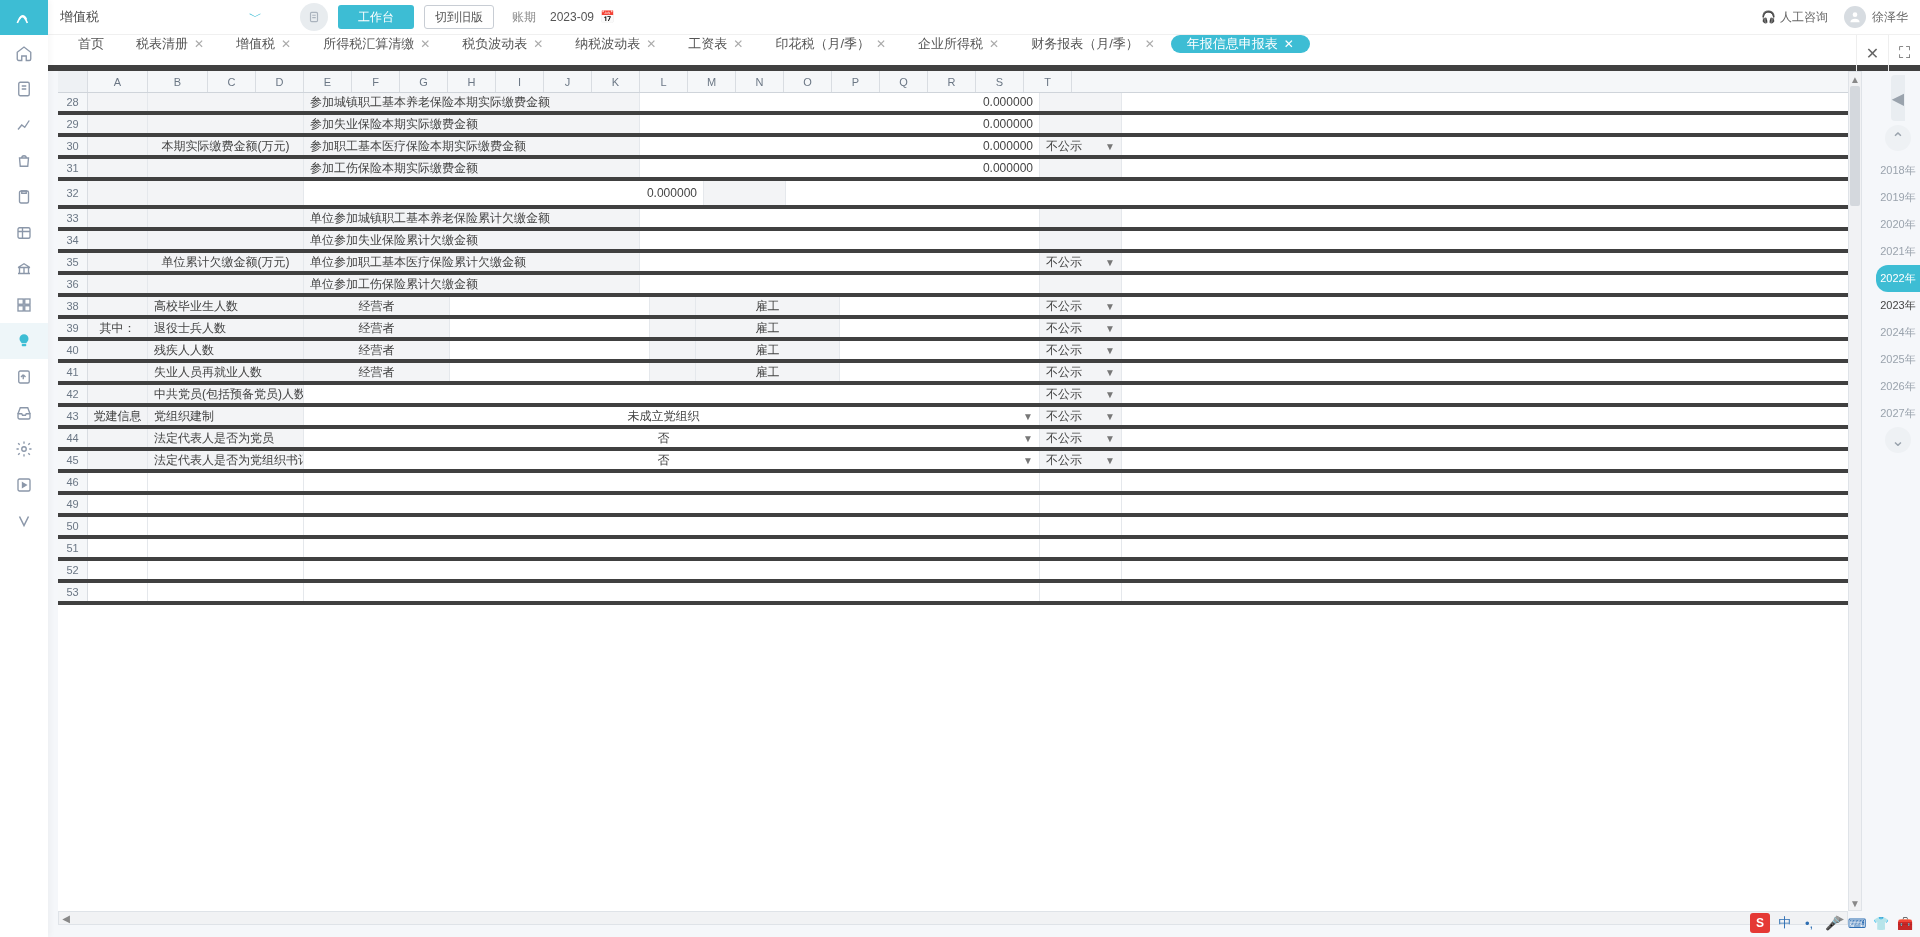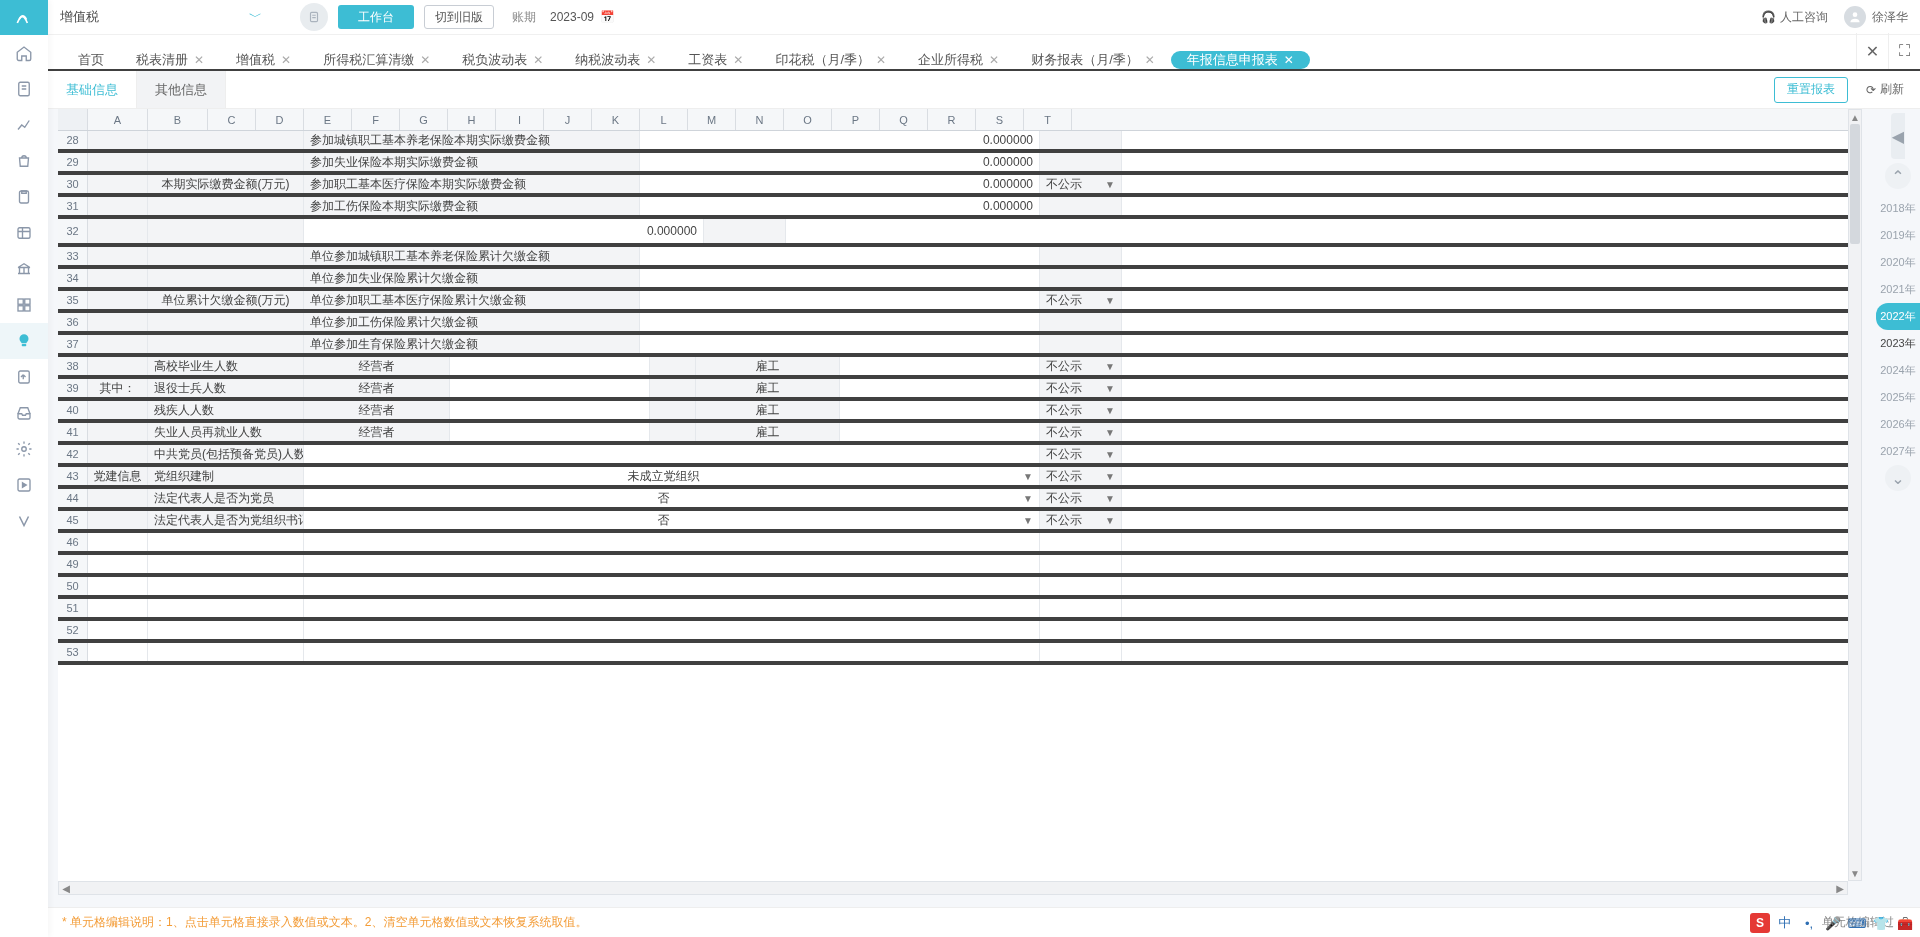--- a/index.html
+++ b/index.html
@@ -26,21 +26,21 @@
 .period-lbl { font-size:12px; color:#888; margin-left:8px; }
 .period-val { font-size:12px; color:#555; margin-left:4px; display:flex; align-items:center; gap:6px; }
 .period-val .cal { color:#3dbdd4; }
 .spacer { flex:1; }
 .top-right { display:flex; align-items:center; gap:16px; font-size:12px; color:#666; }
 .top-right .consult { display:flex; align-items:center; gap:4px; cursor:pointer; }
 .top-right .user { display:flex; align-items:center; gap:6px; cursor:pointer; }
 .avatar-ico { width:22px; height:22px; border-radius:50%; background:#d7dce1; display:flex; align-items:center; justify-content:center; color:#fff; }
 
 
-.tabstrip { height:36px; background:#fff; display:flex; align-items:flex-end; padding-left:14px; border-bottom:2px solid #404040; position:relative; }
+.tabstrip { height:36px; background:#fff; display:flex; align-items:flex-start; padding-left:14px; border-bottom:6px solid #404040; position:relative; }
 .tab { display:flex; align-items:center; padding:0 16px; font-size:13px; color:#555; cursor:pointer; gap:6px; white-space:nowrap; }
 .tab .close { color:#aaa; font-size:12px; }
 .tab.active { background:#3dbdd4; color:#fff;border-radius:15px; }
 .tab.active .close { color:#fff; }
 .tabstrip-end { margin-left:auto; display:flex; align-items:center; }
 .tabstrip-end .ticon { width:32px; height:36px; display:flex; align-items:center; justify-content:center; color:#666; border-left:1px solid #eee; cursor:pointer; }
 
 
 .subbar { height:38px; background:#fff; display:flex; align-items:center; padding:0 16px 0 0; gap:0; border-bottom:1px solid #eee; }
 .subtab { height:100%; padding:0 18px; display:flex; align-items:center; font-size:13px; color:#666; cursor:pointer; border-right:1px solid #eee; background:#f2f3f5; }
@@ -286,30 +286,20 @@
       <div class="tab active">
           <span>年报信息申报表</span>
           <span class="close">✕</span>
         </div>
       <div class="tabstrip-end">
         <div class="ticon">✕</div>
         <div class="ticon">⛶</div>
       </div>
     </div>
 
-    <div class="subbar">
-      <div class="subtab active">基础信息</div>
-      <div class="subtab">其他信息</div>
-      <div class="spacer"></div>
-      <button class="btn-reset">重置报表</button>
-      <div class="btn-refresh">
-        <span>⟳</span>
-        <span>刷新</span>
-      </div>
-    </div>
 
     <div class="workspace">
       <div class="sheet-area">
         <div class="sheet-scroll">
           <div class="sheet-inner">
 
             <div class="col-headers">
               <div class="corner"></div>
               <div class="ch wA">A</div>
               <div class="ch wB">B</div>
@@ -402,28 +392,20 @@
                 <div class="cell shade dd optW">
                     <span>不公示</span>
                     <span class="caret">▼</span>
                   </div>
               </div>
               <div class="row">
                 <div class="rownum">36</div>
                 <div class="cell shade" style="width:60px"></div>
                 <div class="cell shade" style="width:156px"></div>
                 <div class="cell shade descW">单位参加工伤保险累计欠缴金额</div>
-                <div class="cell valW"></div>
-                <div class="cell shade optW"></div>
-              </div>
-              <div class="row">
-                <div class="rownum">37</div>
-                <div class="cell shade" style="width:60px"></div>
-                <div class="cell shade" style="width:156px"></div>
-                <div class="cell shade descW">单位参加生育保险累计欠缴金额</div>
                 <div class="cell valW"></div>
                 <div class="cell shade optW"></div>
               </div>
 
               <div class="row">
                 <div class="rownum">38</div>
                 <div class="cell shade" style="width:60px"></div>
                 <div class="cell shade" style="width:156px">高校毕业生人数</div>
                 <div class="cell shade center halfA">经营者</div>
                 <div class="cell halfB"></div>
@@ -597,27 +579,20 @@
         <div class="yr on">2022年</div>
         <div class="yr" style="color:#444">2023年</div>
         <div class="yr">2024年</div>
         <div class="yr">2025年</div>
         <div class="yr">2026年</div>
         <div class="yr">2027年</div>
         <div class="rbtn">⌄</div>
       </div>
     </div>
 
-    <div class="footer">
-      <span class="note-lbl">* 单元格编辑说明：</span>
-      <span class="note-txt">1、点击单元格直接录入数值或文本。</span>
-      <span class="note-txt2">2、清空单元格数值或文本恢复系统取值。</span>
-      <div class="spacer"></div>
-      <span class="editstat">单元格编辑过：</span>
-    </div>
   </div>
 </div>
 
 <div class="ime">
   <div class="ime-badge">S</div>
   <div class="ime-ico">中</div>
   <div class="ime-ico">•,</div>
   <div class="ime-ico">🎤</div>
   <div class="ime-ico">⌨</div>
   <div class="ime-ico">👕</div>

